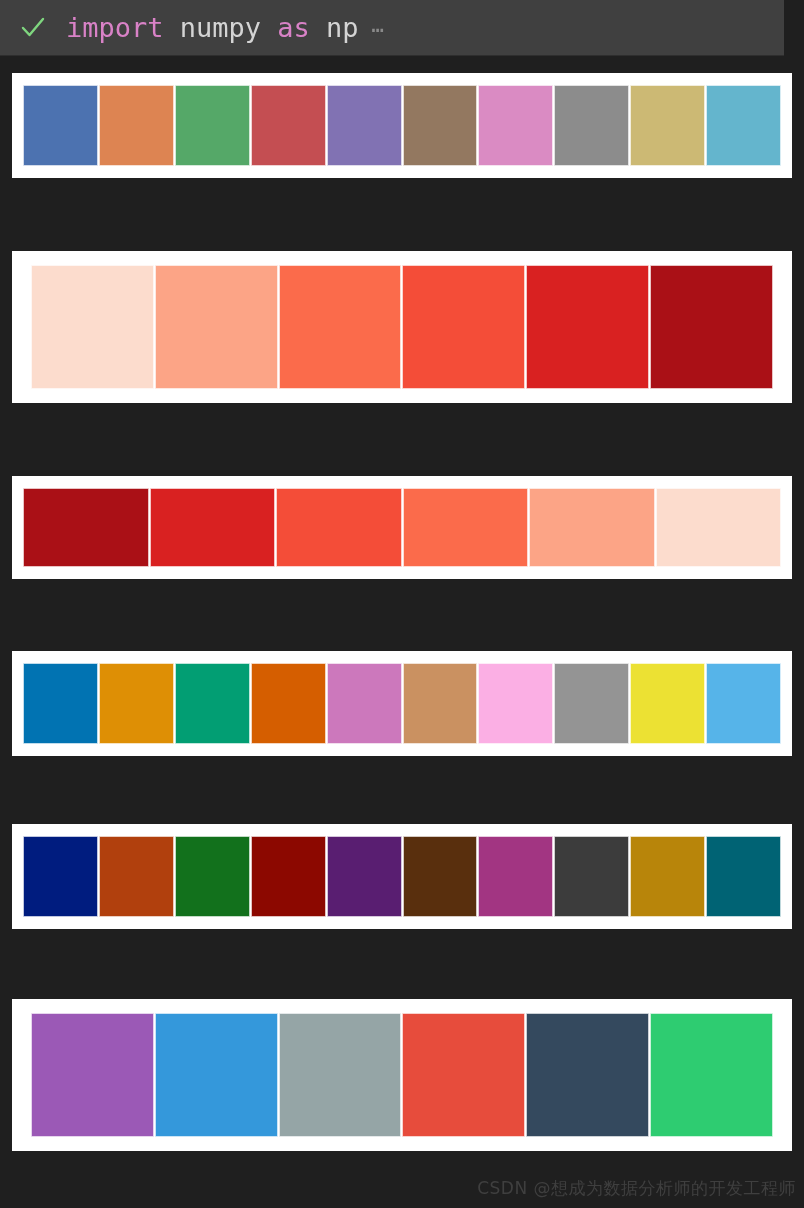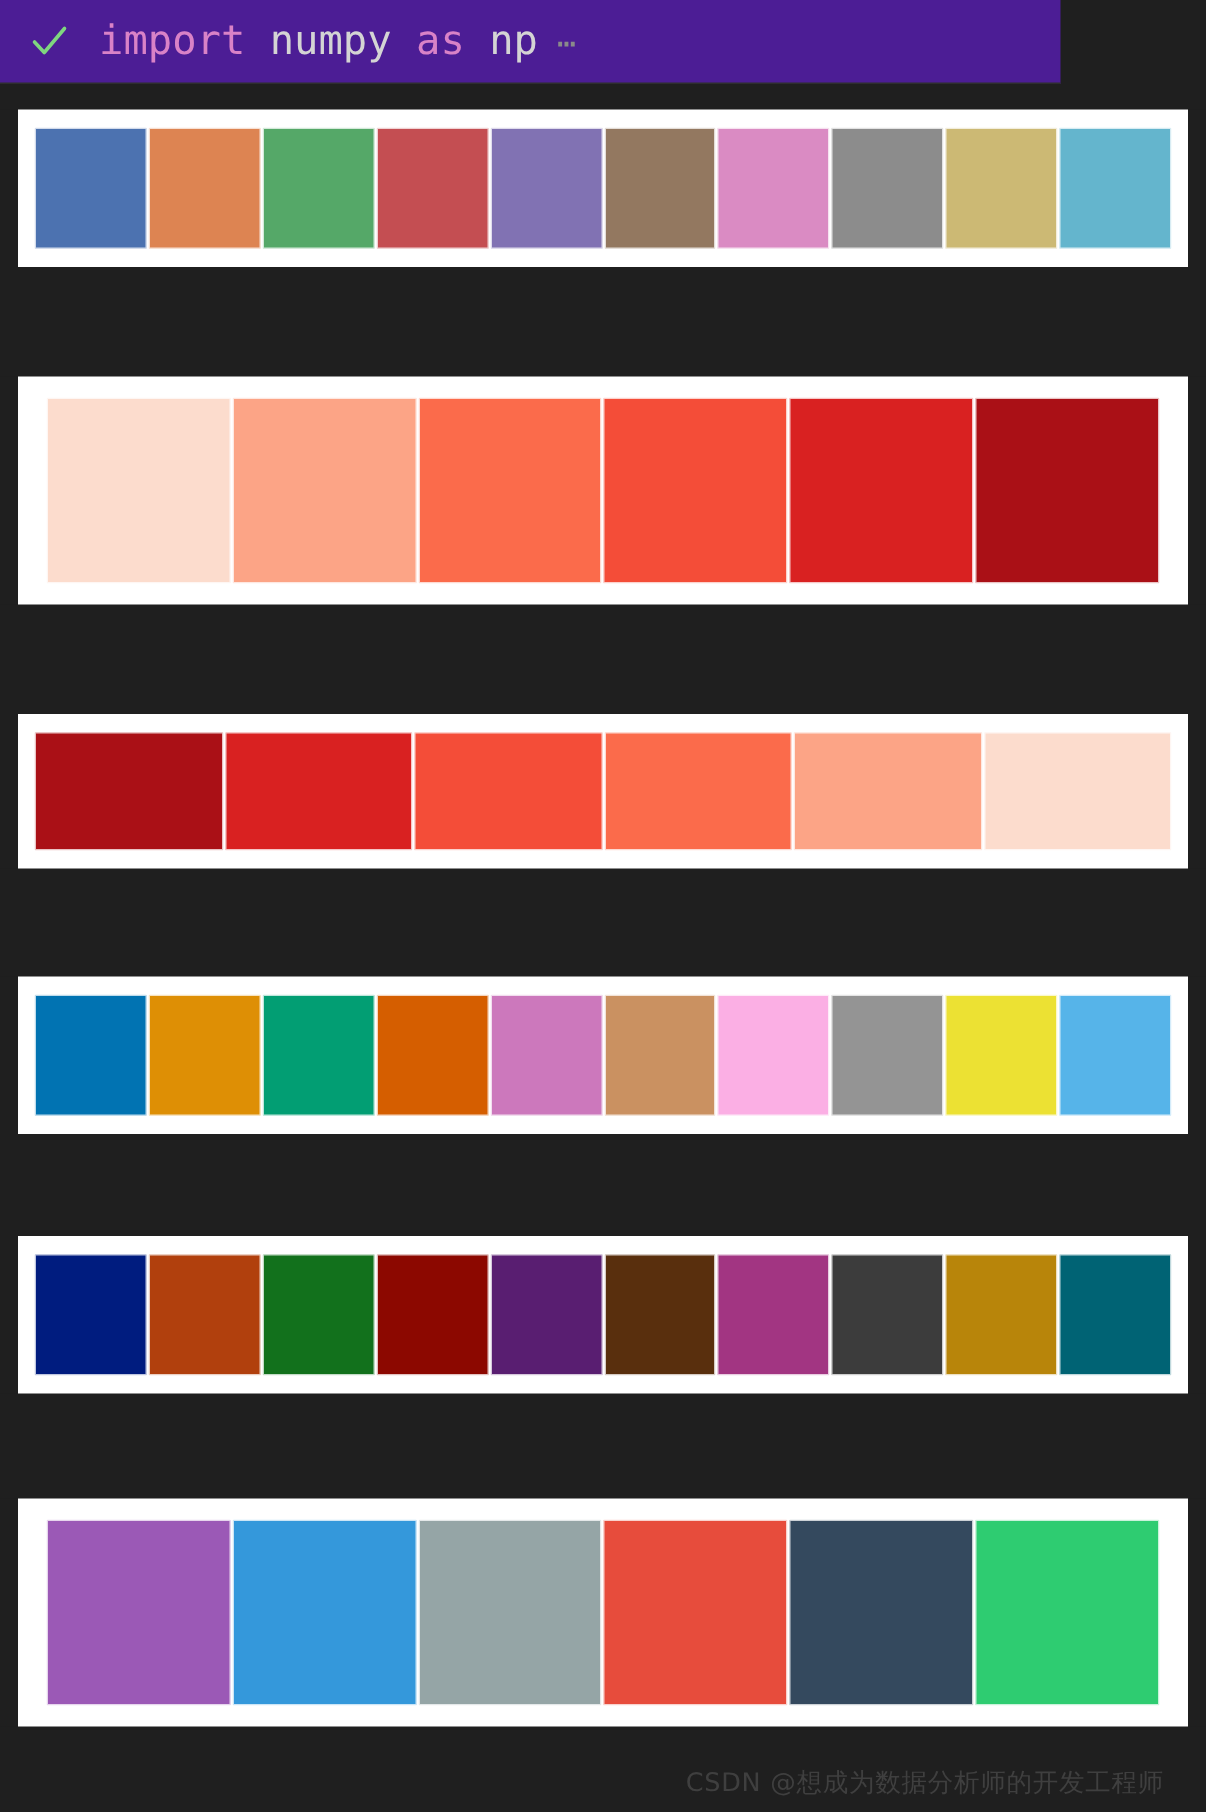--- a/index.html
+++ b/index.html
@@ -11,23 +11,23 @@
     overflow:hidden;
   }
 
   body {
     font-family:"DejaVu Sans","Liberation Sans",sans-serif;
     position:relative;
   }
 
   
   #code-cell {
-    width:707px;
+    width:784px;
     height:56px;
-    background:#4c1d95;
+    background:#404040;
     display:flex;
     align-items:center;
     padding-left:18px;
     border-bottom:1px solid #2e2e2e;
   }
 
   #run-check {
     width:30px;
     height:30px;
     flex:0 0 auto;
@@ -78,21 +78,21 @@
 
   
   .fig-a { margin:0 12px; height:105px; padding:12px 11px; }
   .fig-b { margin:0 12px; height:152px; padding:14px 19px; }
   .fig-c { margin:0 12px; height:103px; padding:12px 11px; }
   .fig-d { margin:0 12px; height:152px; padding:14px 19px; }
 
   
   #watermark {
     position:absolute;
-    right:28px;
+    right:8px;
     bottom:8px;
     font-family:"DejaVu Sans","Liberation Sans",sans-serif;
     font-size:17px;
     color:rgba(90,90,90,0.55);
     white-space:nowrap;
     pointer-events:none;
     letter-spacing:0.5px;
   }
 </style>
 </head>

